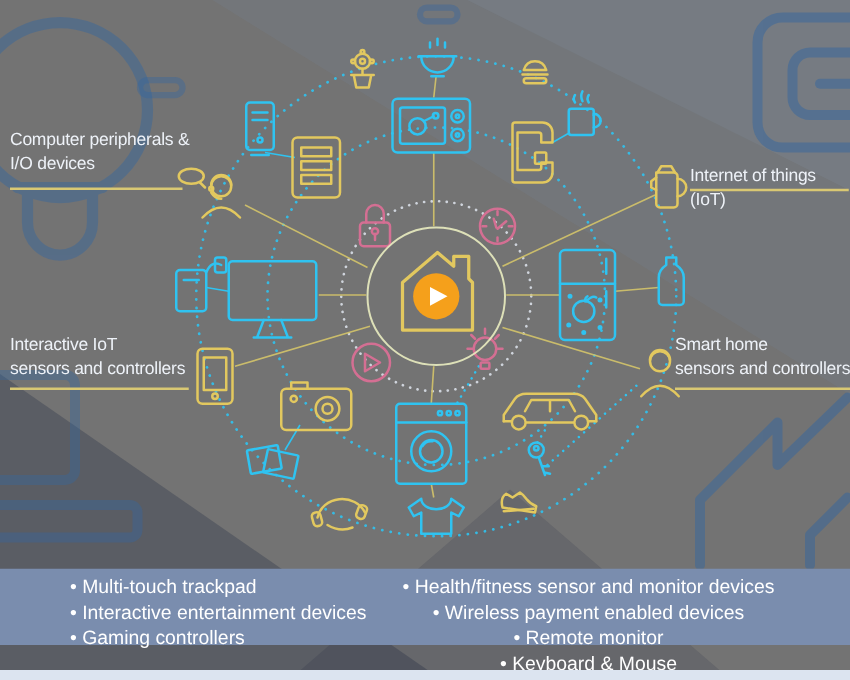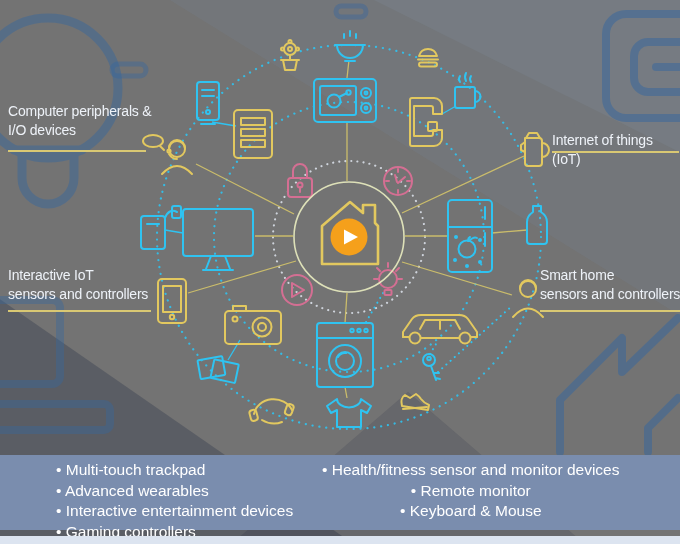--- a/index.html
+++ b/index.html
@@ -13,21 +13,21 @@
   svg{position:absolute;left:0;top:0;}
   .ic{fill:none;stroke-width:2;stroke-linecap:round;stroke-linejoin:round;}
   .cy{stroke:#2fc3f1;} .yl{stroke:#e2c85f;} .pk{stroke:#d46f93;} 
   .bgdec{fill:none;stroke:#35679f;stroke-linecap:round;stroke-linejoin:round;}
   .ring{fill:none;stroke-linecap:round;}
   .lny{stroke:#cfc06a;stroke-width:1.3;fill:none;opacity:.95;}
   .lnc{stroke:#2fc3f1;stroke-width:1.3;fill:none;}
   .dotc{stroke:#2fc3f1;stroke-width:2;fill:none;stroke-linecap:round;stroke-dasharray:0.1 5.5;}
   .label{position:absolute;color:#eef2f8;font-size:14px;line-height:1.38;white-space:pre-line;letter-spacing:-0.2px;}
   .ul{position:absolute;height:2px;background:#d9c873;}
-  .band{position:absolute;left:0;top:455px;width:680px;height:75px;background:#7a8dae;}
+  .band{position:absolute;left:0;top:455px;width:680px;height:61px;background:#7a8dae;}
   .band ul{position:absolute;top:5px;margin:0;padding:0;list-style:none;}
   .band ul.left{left:56px;} .band ul.right{left:322px;text-align:center;}
   .band li{color:#ffffff;font-size:15.5px;line-height:20.5px;}
   .band li::before{content:"• ";color:#ffffff;}
   .strip{position:absolute;left:0;top:536px;width:680px;height:8px;background:#dce4f0;}
 </style>
 </head>
 <body>
 
 <div class="stage">
@@ -260,24 +260,24 @@
 sensors and controllers</div>
   <div class="ul" style="left:8px;top:310px;width:143px;"></div>
 
   <div class="label" style="left:540px;top:266px;width:145px;">Smart home
 sensors and controllers</div>
   <div class="ul" style="left:540px;top:310px;width:140px;"></div>
 
   <div class="band">
     <ul class="left">
       <li>Multi-touch trackpad</li>
-      <li>Advanced wearables</li>
       <li>Interactive entertainment devices</li>
       <li>Gaming controllers</li>
     </ul>
     <ul class="right">
       <li>Health/fitness sensor and monitor devices</li>
+      <li>Wireless payment enabled devices</li>
       <li>Remote monitor</li>
       <li>Keyboard &amp; Mouse</li>
     </ul>
   </div>
   <div class="strip"></div>
 </div>
 
 </body></html>

